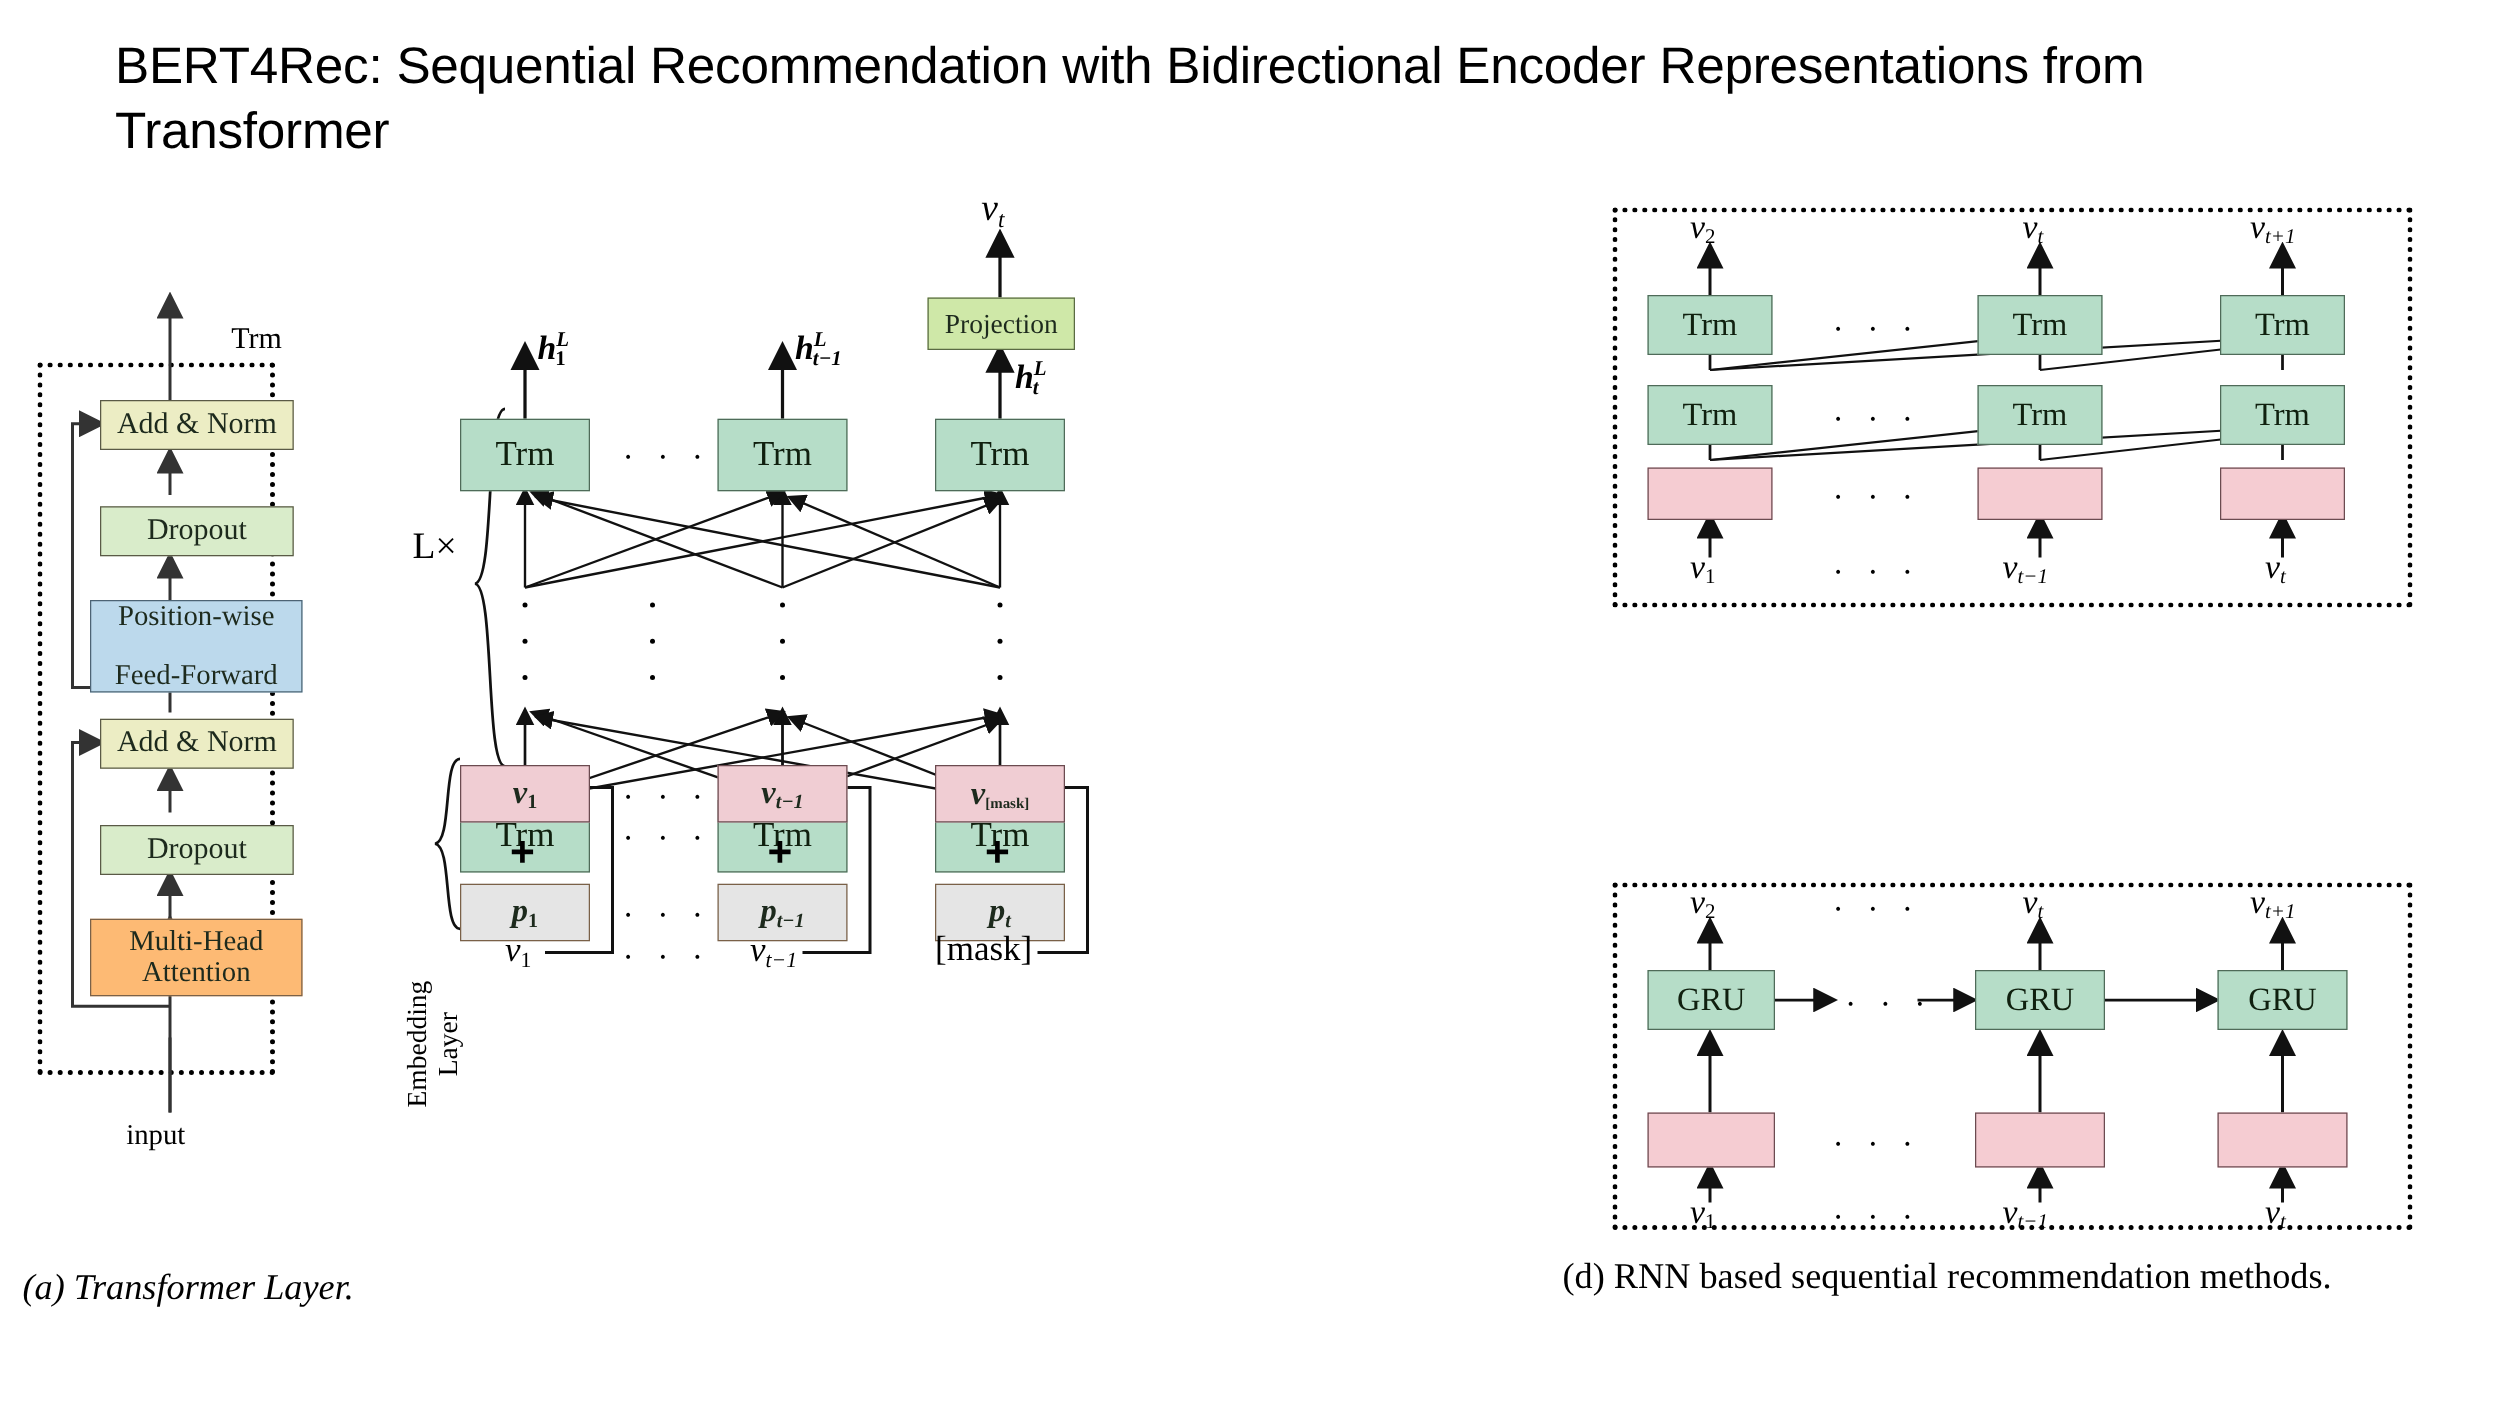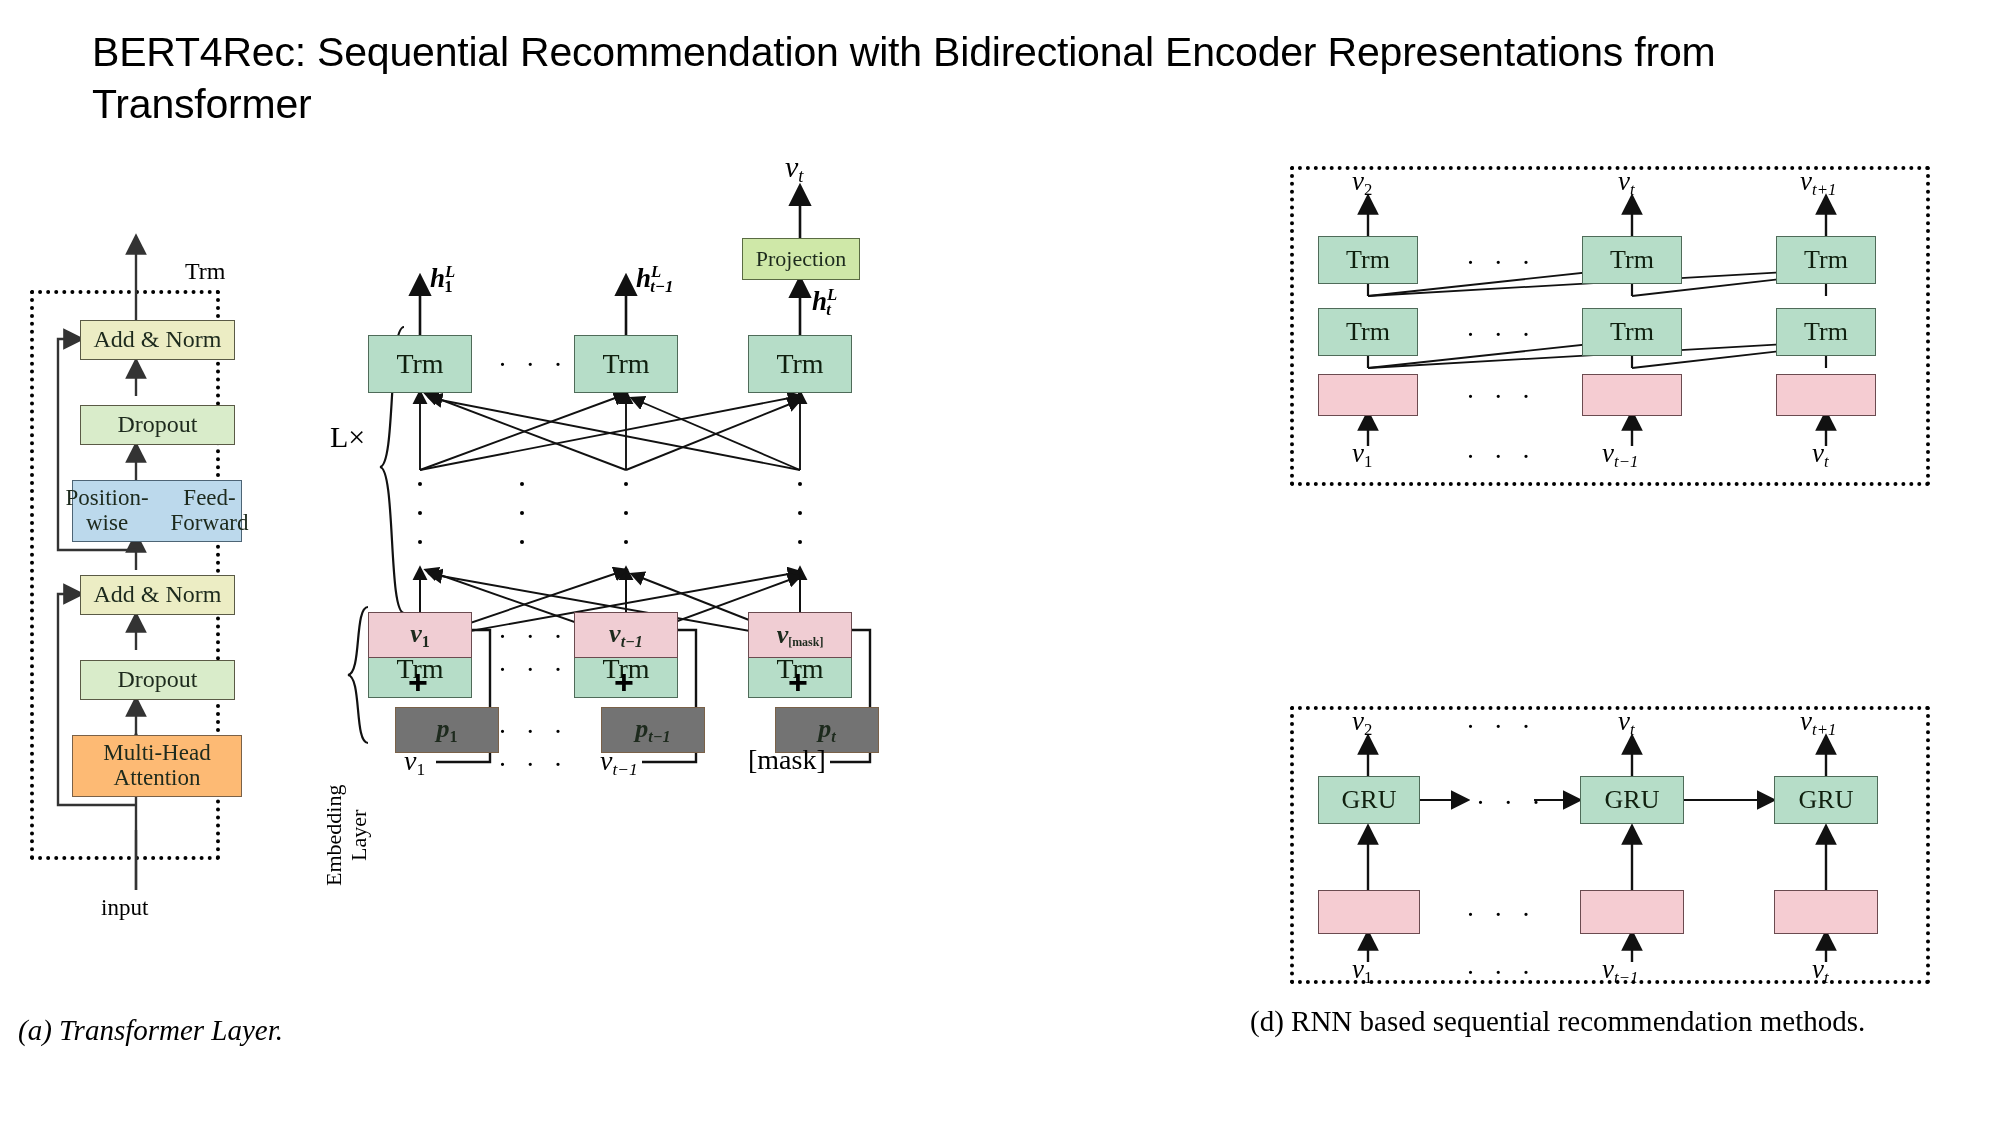--- a/index.html
+++ b/index.html
@@ -40,21 +40,21 @@
     font-family:"Liberation Serif", serif;
     line-height:1.08;
   }
   .trm{background:#b6ddc8;border-color:#4f6b59;color:#10200f;}
   .proj{background:#cfe8a8;border-color:#5a6b43;}
   .addnorm{background:#ecedc4;}
   .dropout{background:#d9ecca;}
   .pwff{background:#bcd9ec;border-color:#4d6475;}
   .mha{background:#fdba74;border-color:#7a6148;}
   .vemb{background:#f0cdd3;border-color:#6b4b50;}
-  .pemb{background:#737373;border-color:#7a6148;margin-left:27px;}
+  .pemb{background:#e5e5e5;border-color:#7a6148;}
   .pinkblank{background:#f5ccd2;border-color:#6b4b50;}
 
   .lbl{
     position:absolute;
     font-family:"Liberation Serif", serif;
     color:#000;
     white-space:nowrap;
   }
   .math{font-style:italic;}
   .bmath{font-style:italic;font-weight:bold;}
@@ -143,21 +143,21 @@
     </svg>
 
     <div class="nbox addnorm" style="left:80px;top:170px;width:155px;height:40px;font-size:24px;">
       <span>Add &amp; Norm</span>
     </div>
 
     <div class="nbox dropout" style="left:80px;top:255px;width:155px;height:40px;font-size:24px;">
       <span>Dropout</span>
     </div>
 
-    <div class="nbox pwff" style="left:72px;top:330px;width:170px;height:62px;font-size:23px;flex-direction:row;gap:22px;">
+    <div class="nbox pwff" style="left:72px;top:330px;width:170px;height:74px;font-size:23px;flex-direction:column;gap:22px;">
       <span>Position-wise</span>
       <span>Feed-Forward</span>
     </div>
 
     <div class="nbox addnorm" style="left:80px;top:425px;width:155px;height:40px;font-size:24px;">
       <span>Add &amp; Norm</span>
     </div>
 
     <div class="nbox dropout" style="left:80px;top:510px;width:155px;height:40px;font-size:24px;">
       <span>Dropout</span>

